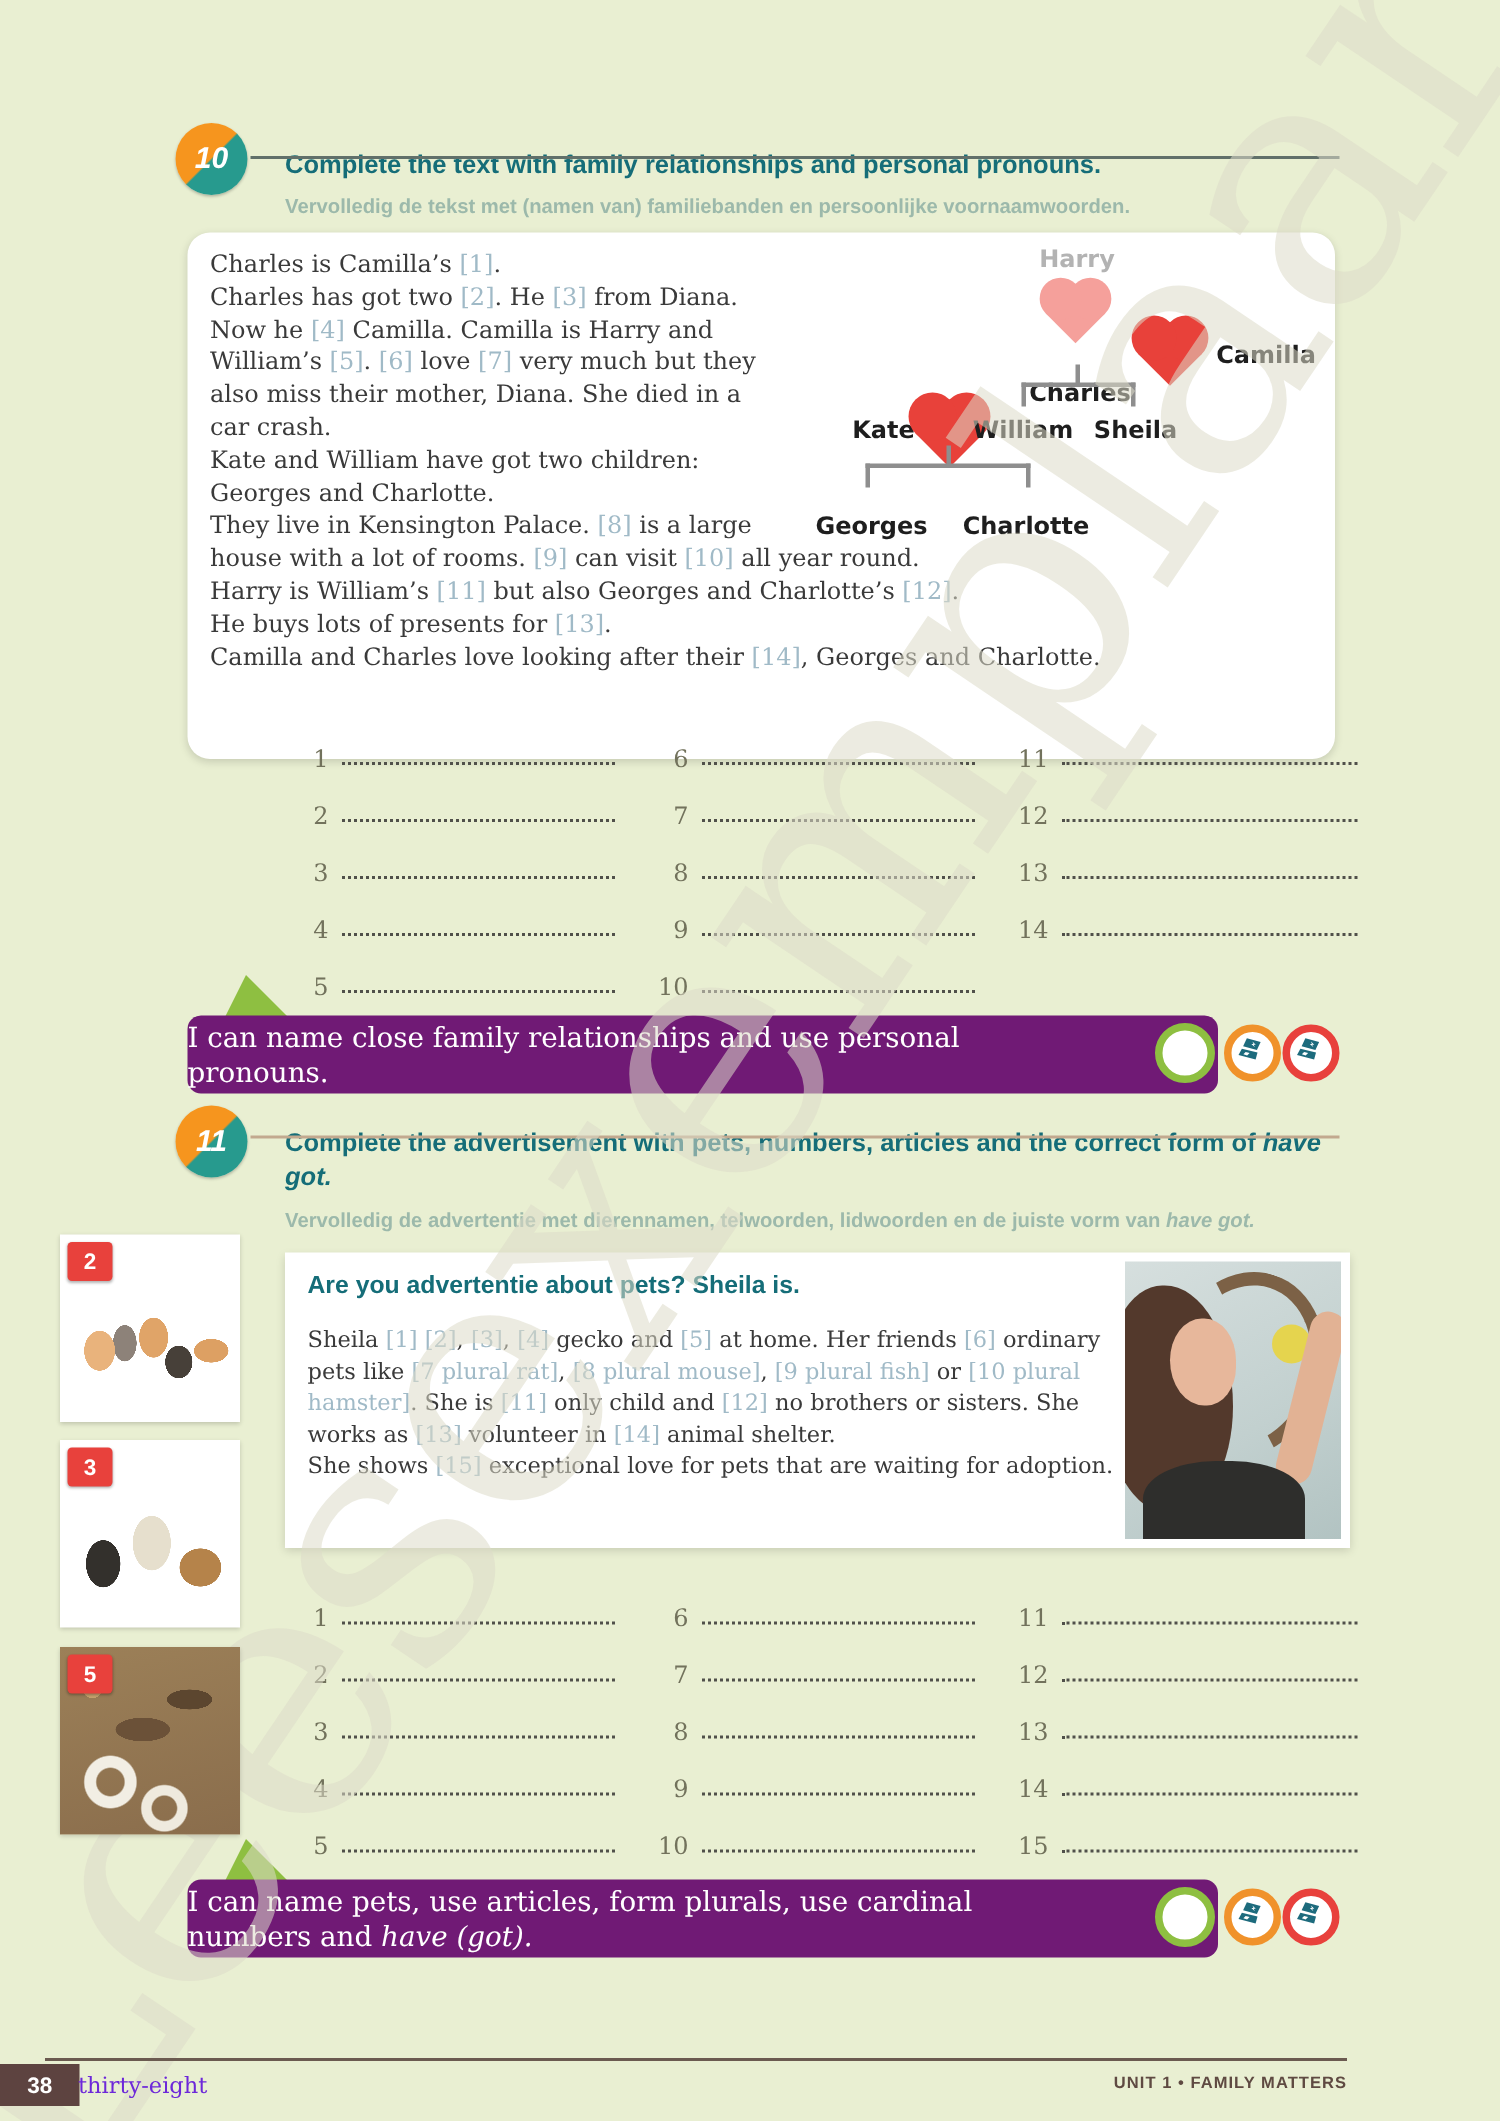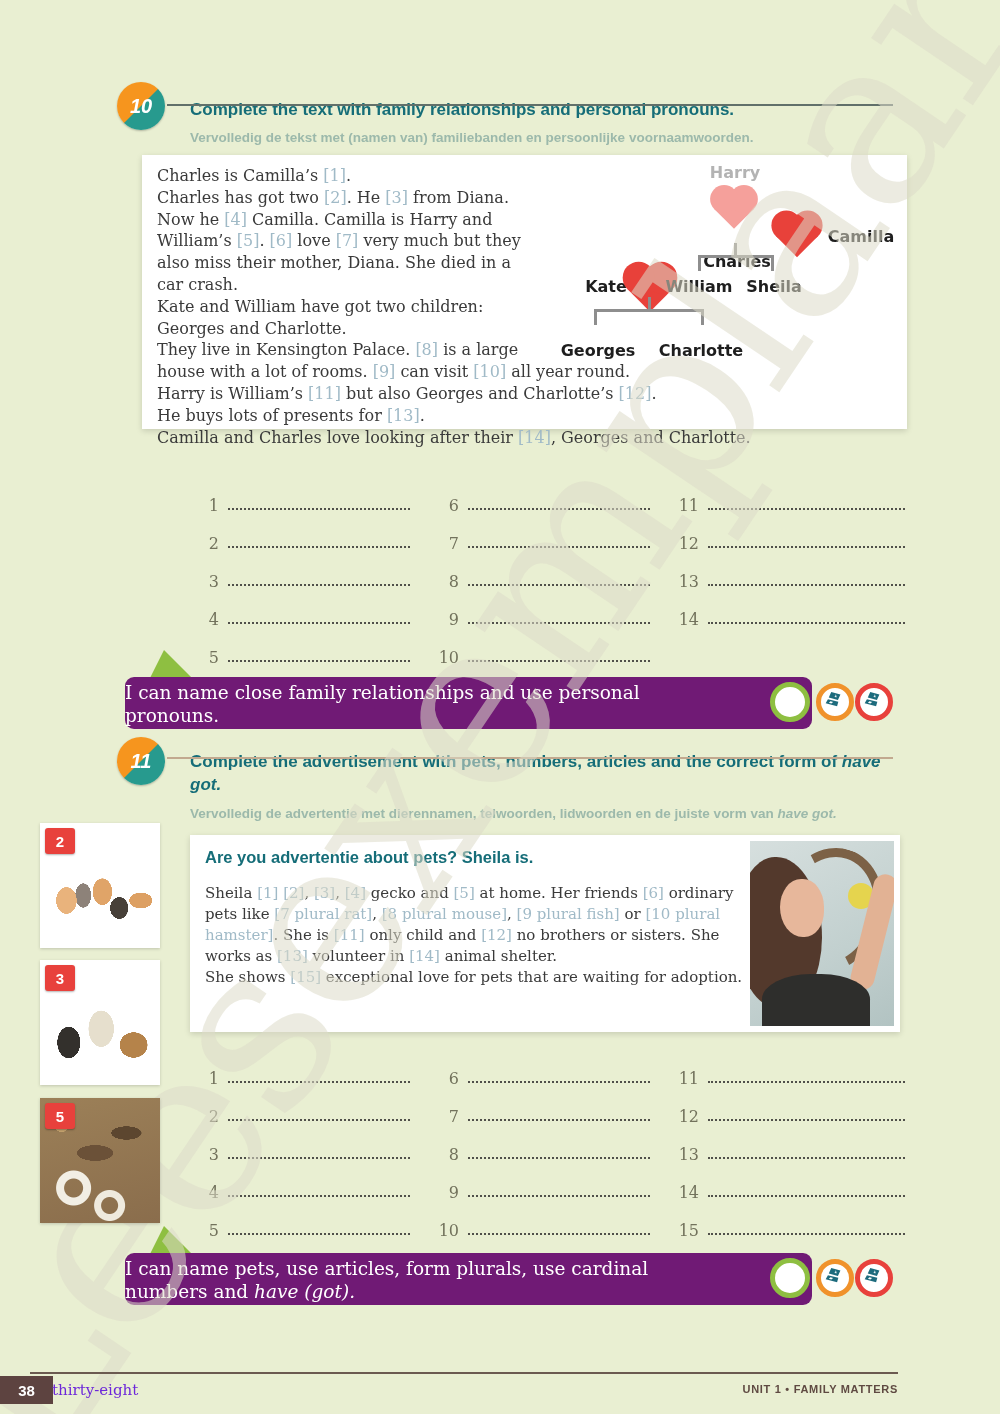--- a/index.html
+++ b/index.html
@@ -105,21 +105,21 @@
 </head>
 <body>
 
 <div id="page">
 
   <div class="exbadge" style="left:117px;top:82px;">10</div>
   <div class="exrule" style="left:167px;top:104px;width:726px;background:#61706a;"></div>
   <div class="extitle" style="left:190px;top:98px;width:710px;">Complete the text with family relationships and personal pronouns.</div>
   <div class="exsub" style="left:190px;top:130px;width:710px;">Vervolledig de tekst met (namen van) familiebanden en persoonlijke voornaamwoorden.</div>
 
-  <div class="wbox" style="left:142px;top:155px;width:765px;height:274px;">
+  <div class="wbox" style="left:125px;top:155px;width:765px;height:351px;border-radius:15px;">
     <div class="serif" style="position:absolute;left:15px;top:10px;width:740px;font-size:16px;line-height:21.8px;"><span>Charles is Camilla’s </span><span class="slot">[1]</span><span>.</span><br><span>Charles has got two </span><span class="slot">[2]</span><span>. He </span><span class="slot">[3]</span><span> from Diana.</span><br><span>Now he </span><span class="slot">[4]</span><span> Camilla. Camilla is Harry and</span><br><span>William’s </span><span class="slot">[5]</span><span>. </span><span class="slot">[6]</span><span> love </span><span class="slot">[7]</span><span> very much but they</span><br><span>also miss their mother, Diana. She died in a</span><br><span>car crash.</span><br><span>Kate and William have got two children:</span><br><span>Georges and Charlotte.</span><br><span>They live in Kensington Palace. </span><span class="slot">[8]</span><span> is a large</span><br><span>house with a lot of rooms. </span><span class="slot">[9]</span><span> can visit </span><span class="slot">[10]</span><span> all year round.</span><br><span>Harry is William’s </span><span class="slot">[11]</span><span> but also Georges and Charlotte’s </span><span class="slot">[12]</span><span>.</span><br><span>He buys lots of presents for </span><span class="slot">[13]</span><span>.</span><br><span>Camilla and Charles love looking after their </span><span class="slot">[14]</span><span>, Georges and Charlotte.</span></div>
 
     <div class="tree">
       <span class="tname gray" style="left:593px;top:8px;">Harry</span>
       <span class="heart pink" style="left:578px;top:40px;font-size:28px;"></span>
       <span class="tname" style="left:595px;top:70px;margin-top:27px;">Charles</span>
       <span class="heart red" style="left:640px;top:66px;font-size:30px;"></span>
       <span class="tname" style="left:719px;top:72px;">Camilla</span>
 
       <div class="tl" style="left:592px;top:88px;width:3px;height:14px;"></div>

